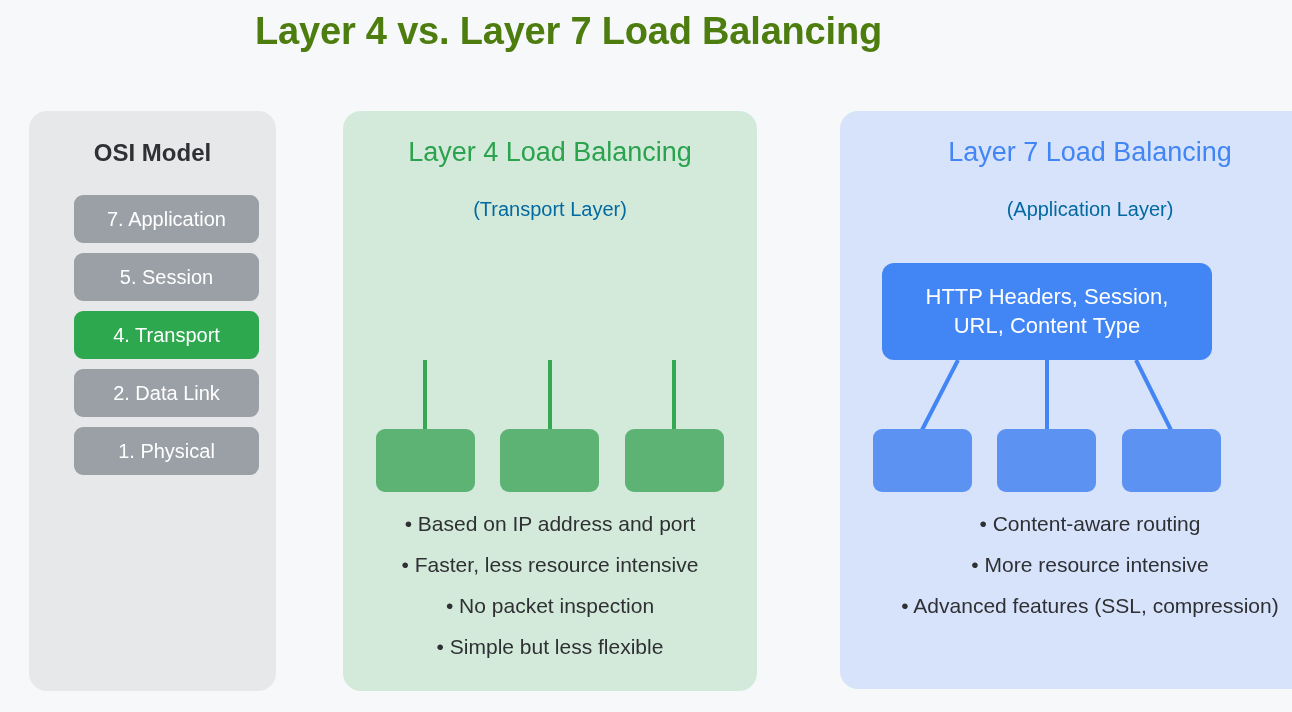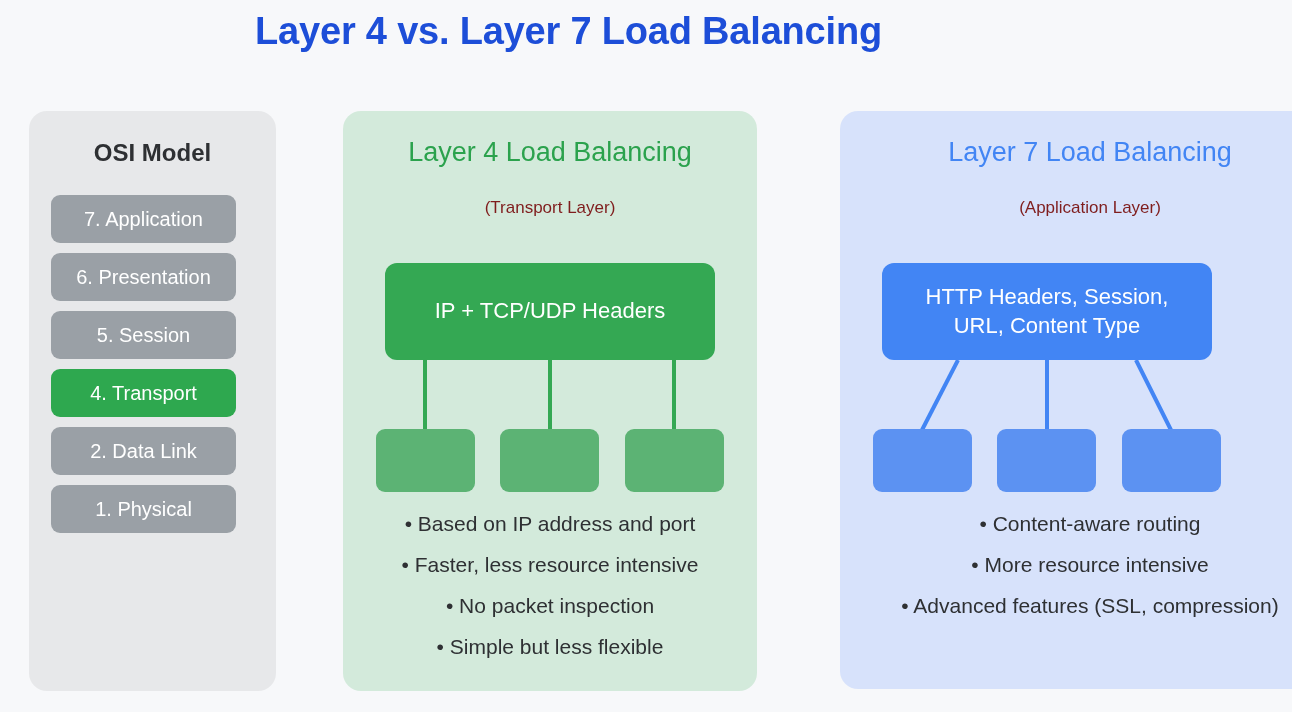--- a/index.html
+++ b/index.html
@@ -21,21 +21,21 @@
 
   
   .page-title {
     position: absolute;
     left: 0;
     top: 10px;
     width: 1137px;
     text-align: center;
     font-size: 38px;
     font-weight: bold;
-    color: #1d4ed8;
+    color: #4d7c0f;
     letter-spacing: -0.2px;
   }
 
   
   .panel {
     position: absolute;
     border-radius: 18px;
   }
 
   .panel-osi {
@@ -69,21 +69,21 @@
     top: 28px;
     width: 100%;
     text-align: center;
     font-size: 24px;
     font-weight: bold;
     color: #2e3033;
   }
 
   .osi-list {
     position: absolute;
-    left: 22px;
+    left: 45px;
     top: 84px;
     width: 185px;
   }
 
   .osi-row {
     height: 48px;
     margin-bottom: 10px;
     border-radius: 9px;
     background: #9aa0a6;
     display: flex;
@@ -110,22 +110,22 @@
 
   .panel-l4 .panel-heading { color: #2ba24d; }
   .panel-l7 .panel-heading { color: #4285f4; }
 
   .panel-sub {
     position: absolute;
     left: 0;
     top: 87px;
     width: 100%;
     text-align: center;
-    font-size: 17px;
-    color: #7f1d1d;
+    font-size: 20px;
+    color: #0369a1;
   }
 
   .main-box {
     position: absolute;
     left: 42px;
     top: 152px;
     width: 330px;
     height: 97px;
     border-radius: 12px;
     display: flex;
@@ -194,44 +194,38 @@
 
   <div class="page-title">Layer 4 vs. Layer 7 Load Balancing</div>
 
   <div class="panel panel-osi">
     <div class="osi-title">OSI Model</div>
     <div class="osi-list">
       <div class="osi-row">
         <span>7. Application</span>
       </div>
       <div class="osi-row">
-        <span>6. Presentation</span>
-      </div>
-      <div class="osi-row">
         <span>5. Session</span>
       </div>
       <div class="osi-row highlight">
         <span>4. Transport</span>
       </div>
       <div class="osi-row">
         <span>2. Data Link</span>
       </div>
       <div class="osi-row">
         <span>1. Physical</span>
       </div>
     </div>
   </div>
 
   <div class="panel panel-l4">
     <div class="panel-heading">Layer 4 Load Balancing</div>
     <div class="panel-sub">(Transport Layer)</div>
 
-    <div class="main-box">
-      <span>IP + TCP/UDP Headers</span>
-    </div>
 
     <svg class="connectors" viewBox="0 0 414 80" width="414" height="80">
       <line x1="82" y1="0" x2="82" y2="70" stroke="#34a853" stroke-width="4"></line>
       <line x1="207" y1="0" x2="207" y2="70" stroke="#34a853" stroke-width="4"></line>
       <line x1="331" y1="0" x2="331" y2="70" stroke="#34a853" stroke-width="4"></line>
     </svg>
 
     <div class="node-row">
       <div class="node n1"></div>
       <div class="node n2"></div>

